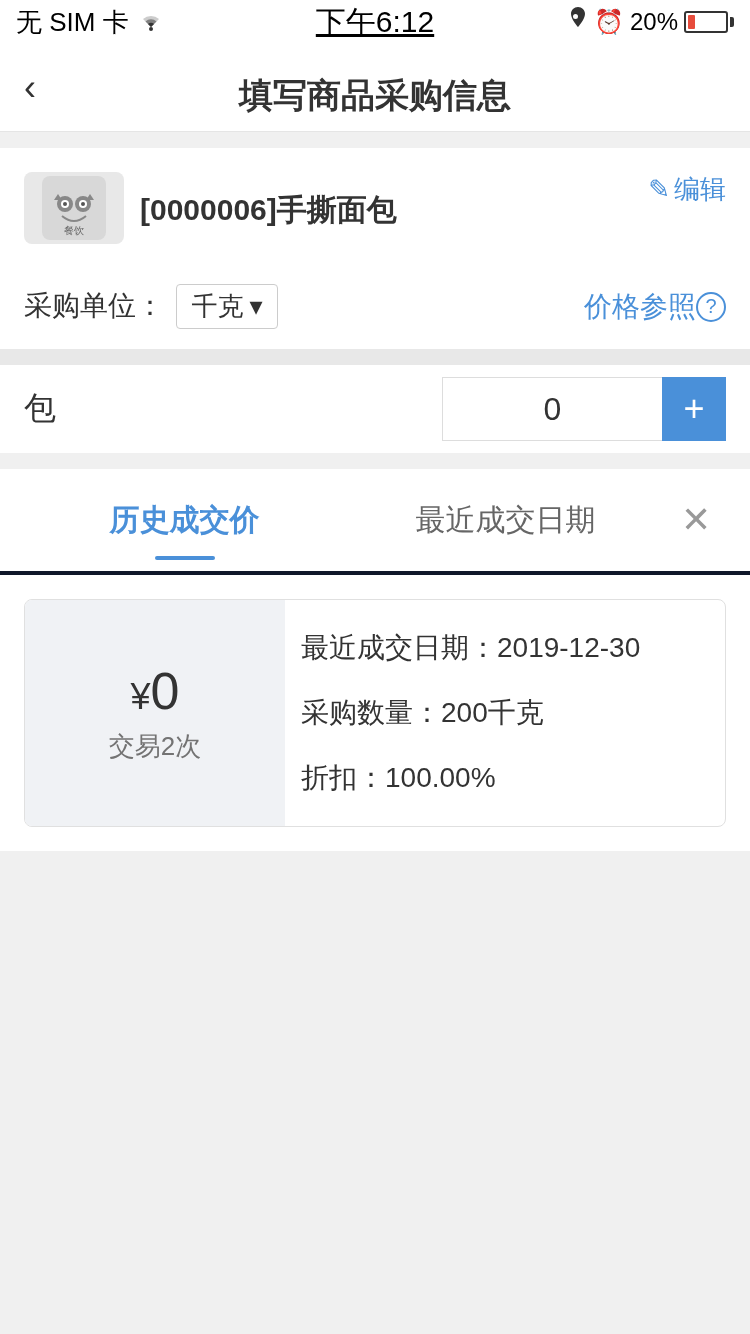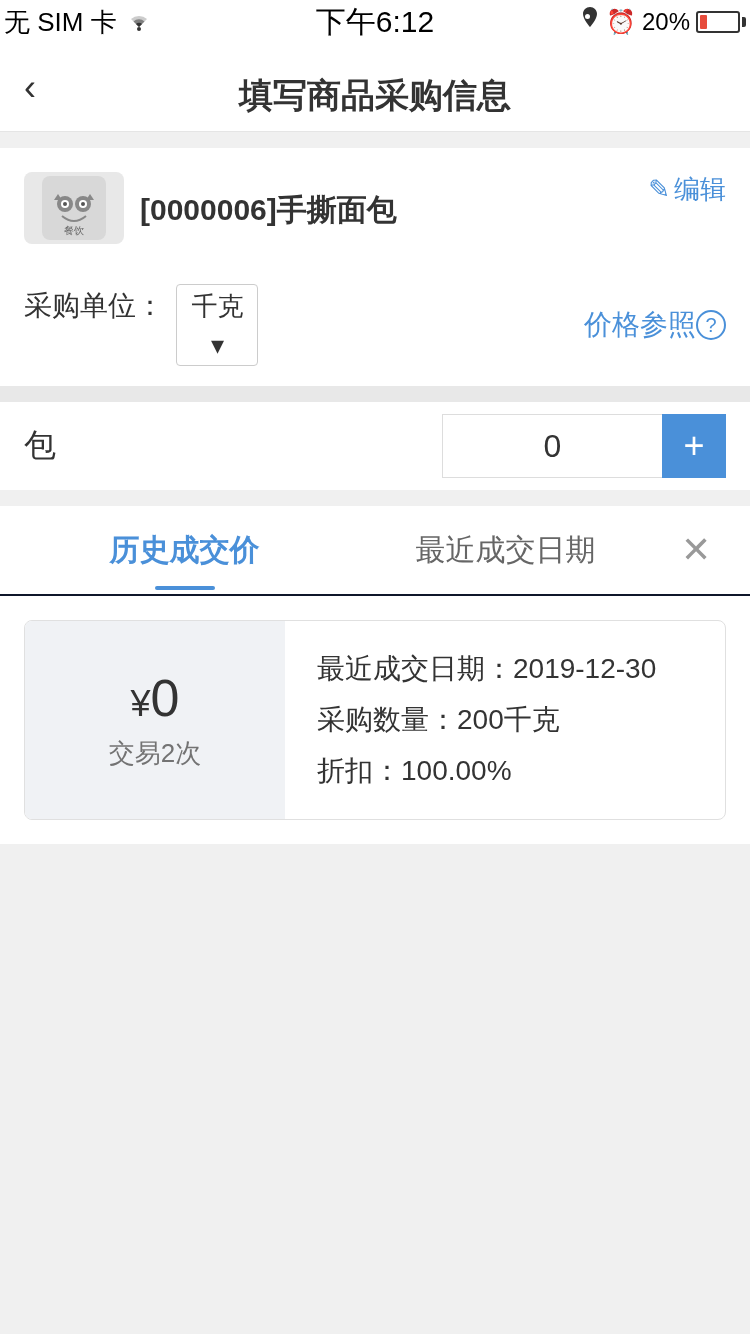--- a/index.html
+++ b/index.html
@@ -12,36 +12,37 @@
       overflow-x: hidden;
     }
 
     
     .status-bar {
       height: 44px;
       background: #fff;
       display: flex;
       align-items: center;
       justify-content: space-between;
-      padding: 0 4px;
+      padding: 0 16px;
       font-size: 28px;
       font-weight: 500;
     }
     .status-left {
       display: flex;
       align-items: center;
       gap: 8px;
       font-size: 26px;
     }
     .status-center {
       font-size: 30px;
       font-weight: 500;
       position: absolute;
       left: 50%;
       transform: translateX(-50%);
+      text-decoration: underline;
     }
     .status-right {
       display: flex;
       align-items: center;
       gap: 6px;
       font-size: 24px;
     }
     .battery-icon {
       display: inline-flex;
       align-items: center;
@@ -153,21 +154,20 @@
       align-items: center;
       border: 1px solid #ccc;
       border-radius: 4px;
       padding: 4px 14px;
       font-size: 26px;
       color: #333;
       background: #fff;
       gap: 6px;
       cursor: pointer;
       margin-left: 8px;
-      flex-direction: column;
     }
     .price-ref {
       font-size: 28px;
       color: #4a90d9;
       display: flex;
       align-items: center;
       cursor: pointer;
     }
     .help-circle {
       width: 30px;
@@ -241,23 +241,23 @@
     }
 
     
     .tabs-panel {
       background: #fff;
       margin-top: 16px;
     }
     .tabs-header {
       display: flex;
       align-items: center;
-      border-bottom: 2px solid #0f172a;
+      border-bottom: 4px solid #0f172a;
       position: relative;
-      padding: 4px 24px;
+      padding: 11px 24px;
     }
     .tab-item {
       flex: 1;
       height: 80px;
       display: flex;
       align-items: center;
       justify-content: center;
       font-size: 30px;
       color: #666;
       cursor: pointer;
@@ -316,24 +316,24 @@
     .history-price-prefix {
       font-size: 36px;
     }
     .history-trade-count {
       font-size: 26px;
       color: #737373;
       margin-top: 8px;
     }
     .history-right {
       flex: 1;
-      padding: 28px 32px;
+      padding: 28px 16px;
       display: flex;
       flex-direction: column;
-      gap: 12px;
+      gap: 26px;
       justify-content: center;
     }
     .history-detail-row {
       font-size: 28px;
       color: #333;
       line-height: 1.4;
     }
     .history-detail-label {
       color: #333;
     }

